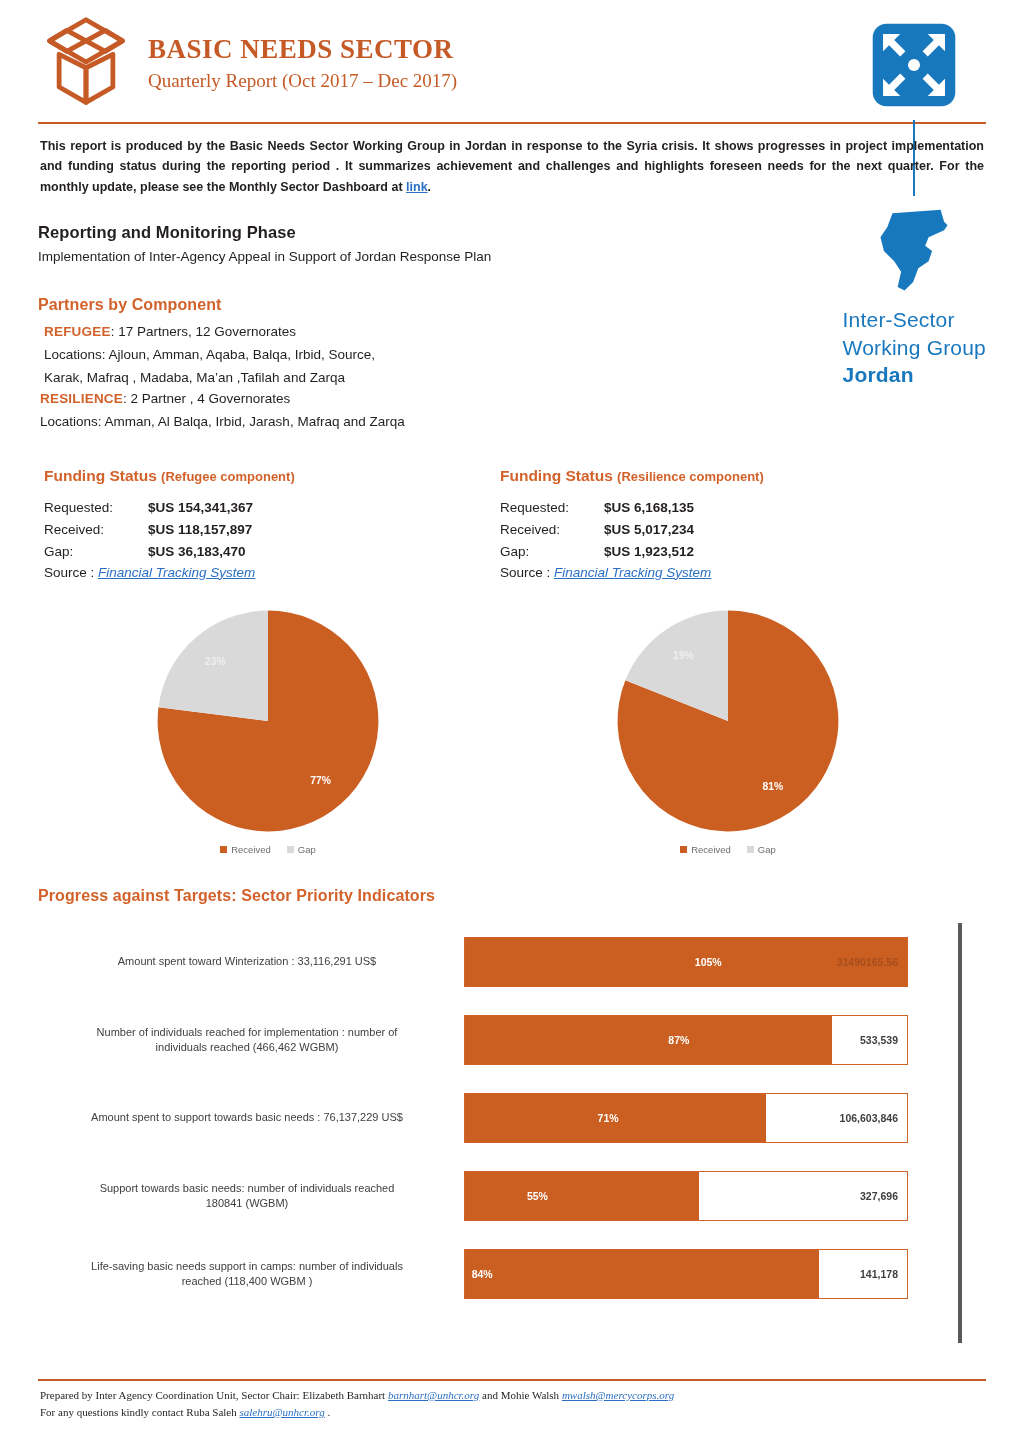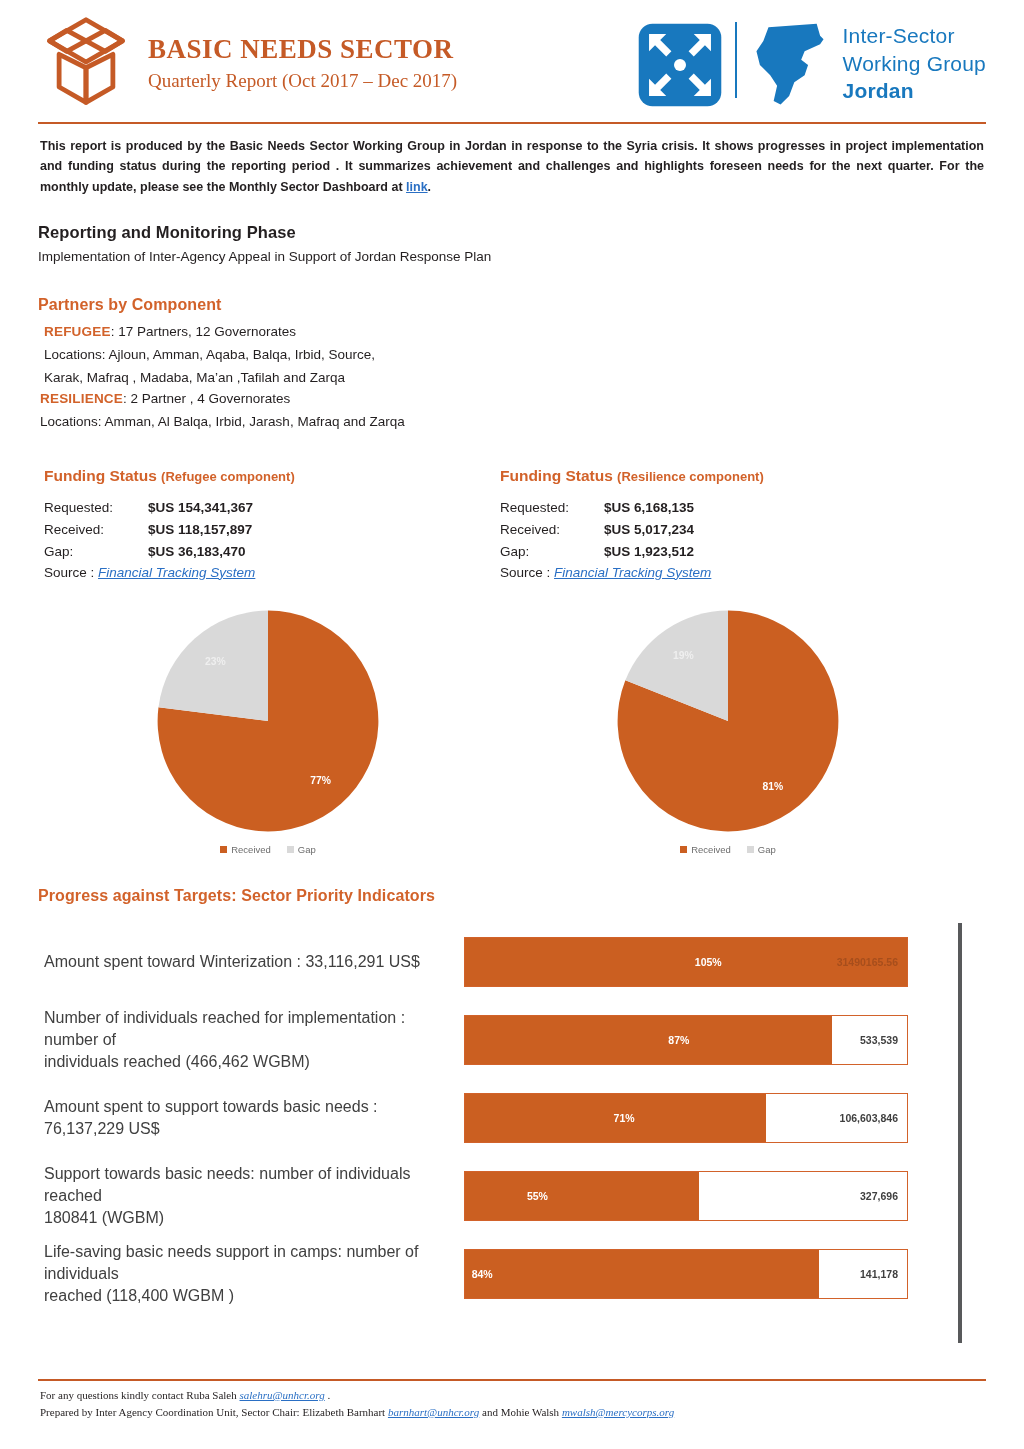--- a/index.html
+++ b/index.html
@@ -37,21 +37,21 @@
     color: #C55A26;
     line-height: 1.1;
   }
   .brand-sub {
     font-family: "Liberation Serif", serif;
     font-size: 19px;
     color: #C55A26;
     margin-top: 6px;
     line-height: 1.2;
   }
-  .iswg { display: flex; gap: 12px; padding-top: 8px; }
+  .iswg { display: flex; align-items: center; gap: 12px; padding-top: 8px; flex-direction: column; }
   .iswg-mark { width: 86px; height: 86px; flex: none; }
   .iswg-divider { width: 2px; height: 76px; background: #1878BE; }
   .iswg-map { width: 82px; height: 86px; flex: none; }
   .iswg-words {
     color: #1878BE;
     font-size: 21px;
     line-height: 1.32;
     letter-spacing: .2px;
   }
   .iswg-words .w3 { font-weight: bold; }
@@ -153,23 +153,23 @@
     height: 390px;
     padding-left: 6px;
   }
   .bar-row {
     display: flex;
     align-items: center;
     height: 78px;
   }
   .bar-label {
     width: 420px;
-    text-align: left;
+    text-align: center;
     padding-right: 14px;
-    font-size: 16px;
+    font-size: 11px;
     color: #404040;
     line-height: 1.35;
   }
   .bar-track {
     position: relative;
     height: 50px;
     width: 444px;
     border: 1px solid #D2622A;
     background: #ffffff;
   }
@@ -401,21 +401,21 @@
             <div class="bar-pct" style="left: 46%;">87%</div>
             <div class="bar-val">533,539</div>
           </div>
         </div>
         <div class="bar-row">
           <div class="bar-label">
             <div>Amount spent to support towards basic needs : 76,137,229 US$</div>
           </div>
           <div class="bar-track">
             <div class="bar-fill" style="width: 68%;"></div>
-            <div class="bar-pct" style="left: 30%; margin-left: 16px;">71%</div>
+            <div class="bar-pct" style="left: 30%;">71%</div>
             <div class="bar-val">106,603,846</div>
           </div>
         </div>
         <div class="bar-row">
           <div class="bar-label">
             <div>Support towards basic needs: number of individuals reached</div>
             <div>180841 (WGBM)</div>
           </div>
           <div class="bar-track">
             <div class="bar-fill" style="width: 53%;"></div>
@@ -433,17 +433,17 @@
             <div class="bar-pct" style="left: 1.5%;">84%</div>
             <div class="bar-val">141,178</div>
           </div>
         </div>
       </div>
     <div class="axis-line"></div>
   </div>
 
   <div class="rule-bot"></div>
   <div class="footer">
+    <div><span>Prepared by Inter Agency Coordination Unit, Sector Chair: Elizabeth Barnhart </span><a href="#">barnhart@unhcr.org</a><span> and Mohie Walsh </span><a href="#">mwalsh@mercycorps.org</a></div>
     <div><span>For any questions kindly contact Ruba Saleh </span><a href="#">salehru@unhcr.org</a><span> .</span></div>
-    <div><span>Prepared by Inter Agency Coordination Unit, Sector Chair: Elizabeth Barnhart </span><a href="#">barnhart@unhcr.org</a><span> and Mohie Walsh </span><a href="#">mwalsh@mercycorps.org</a></div>
   </div>
 
 </div>
 
 </body></html>

